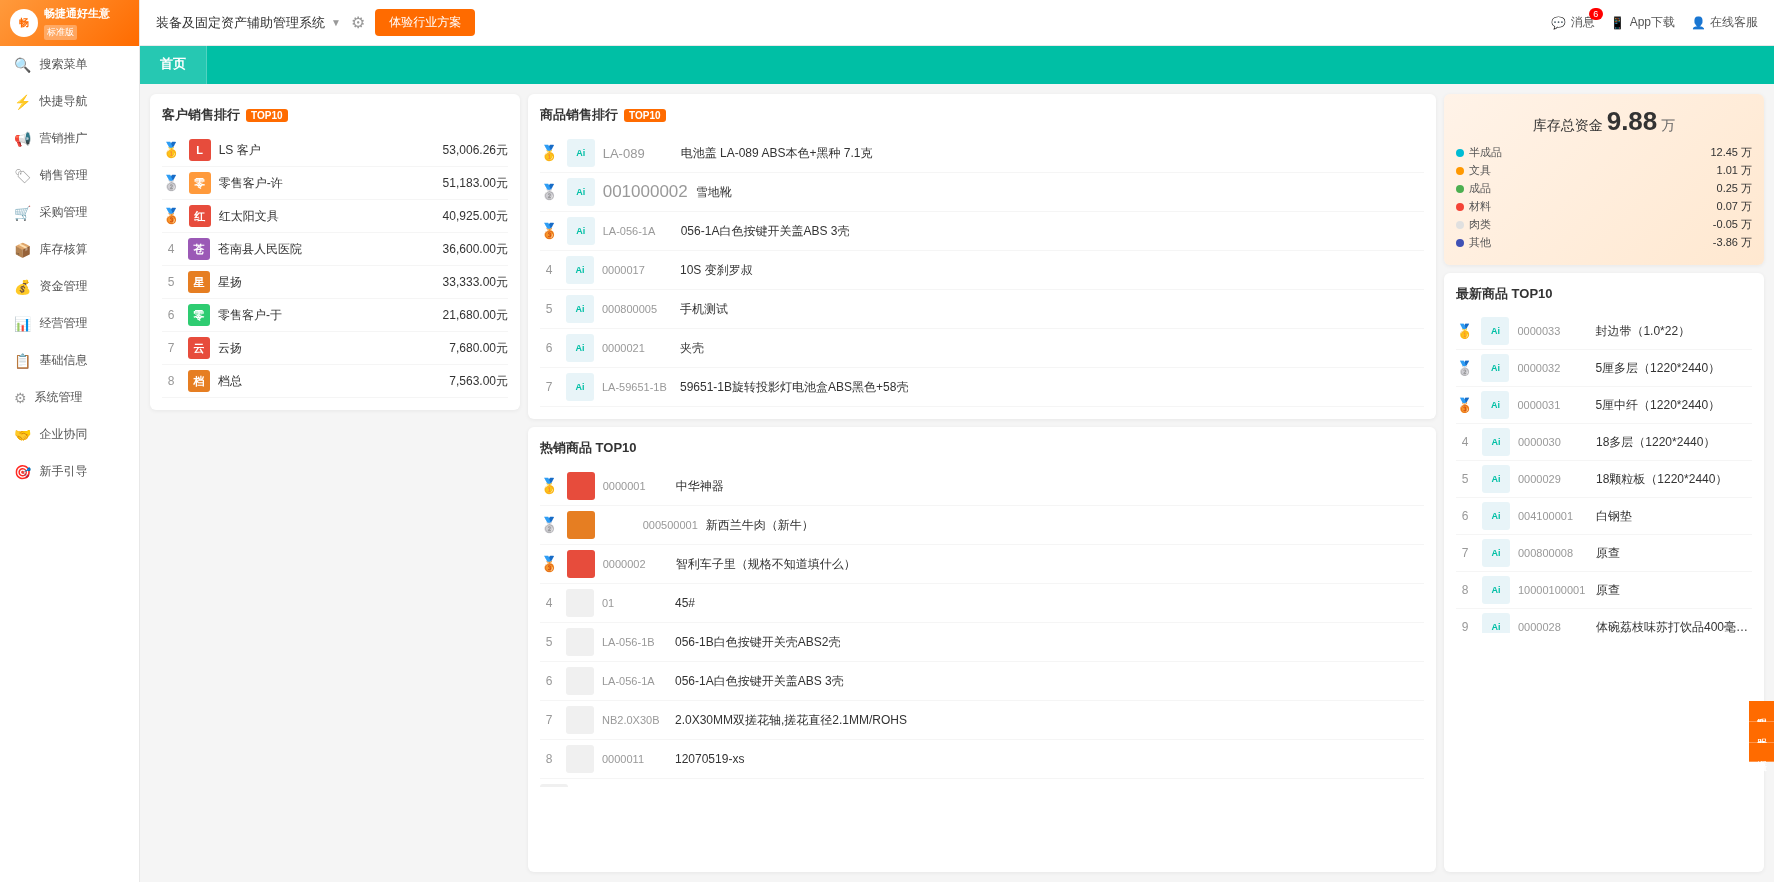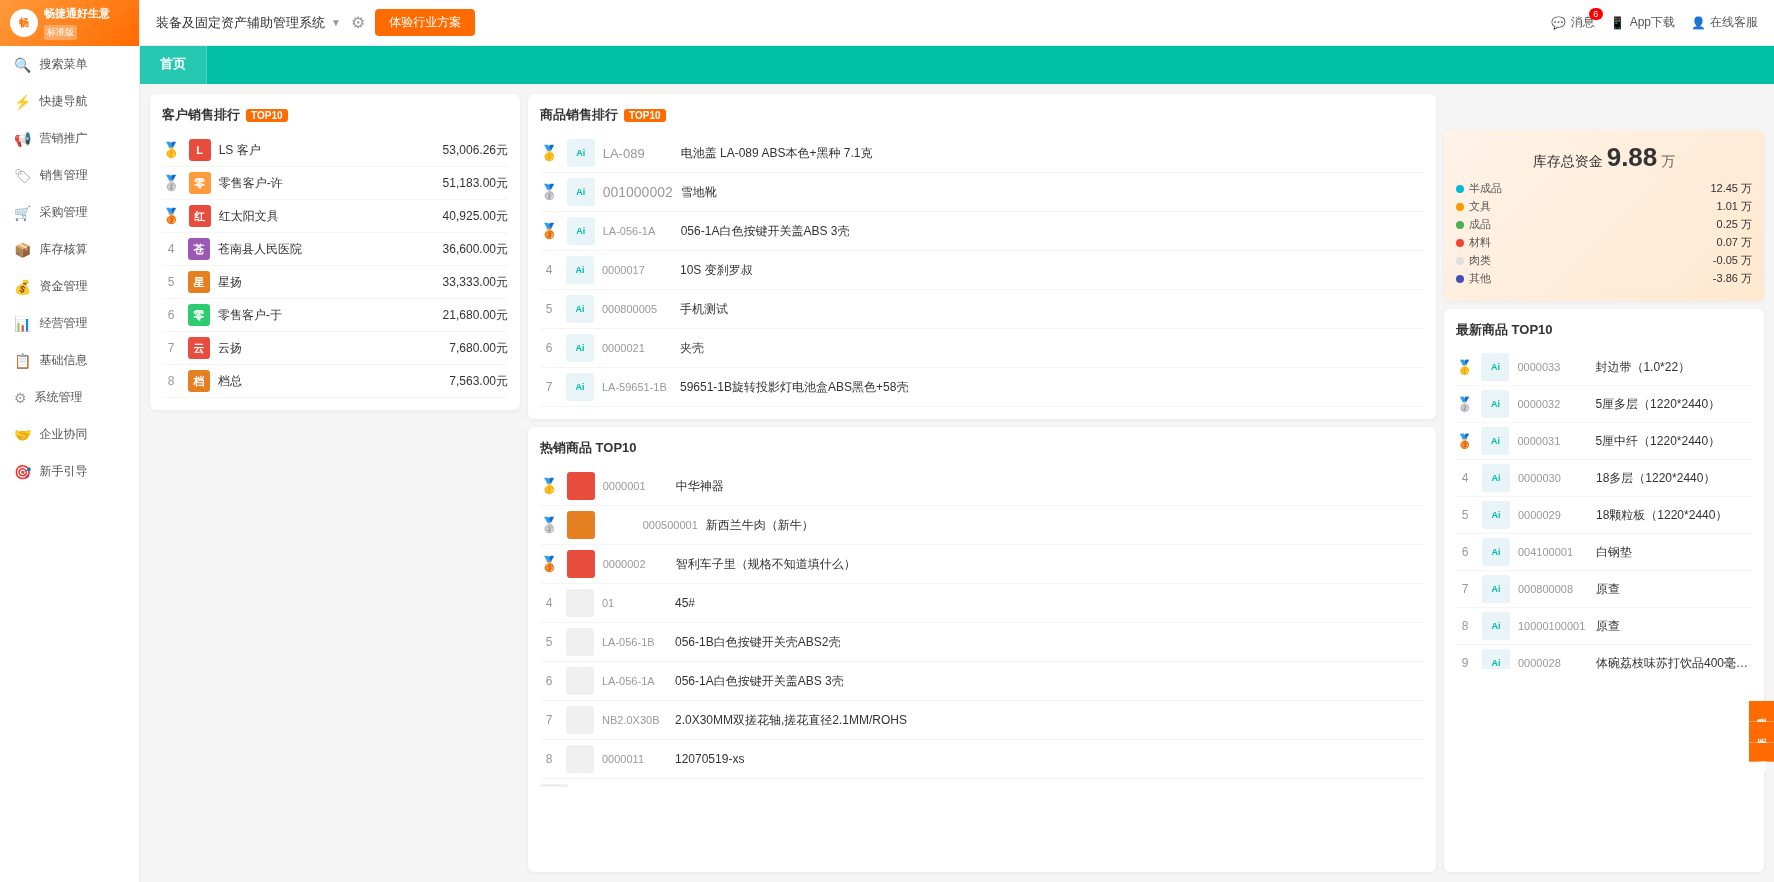--- a/index.html
+++ b/index.html
@@ -116,21 +116,21 @@
       overflow-y: auto;
       display: flex;
       gap: 0;
       background: #f5f5f5;
       padding: 10px;
     }
 
     
     .col-left { width: 370px; min-width: 370px; display: flex; flex-direction: column; gap: 8px; }
     .col-mid { flex: 1; display: flex; flex-direction: column; gap: 8px; margin: 0 8px; }
-    .col-right { width: 320px; min-width: 320px; display: flex; flex-direction: column; gap: 8px; margin-top: 36px; }
+    .col-right { width: 320px; min-width: 320px; display: flex; flex-direction: column; gap: 8px; }
 
     .card {
       background: #fff;
       border-radius: 6px;
       padding: 12px;
       box-shadow: 0 1px 4px rgba(0,0,0,0.06);
     }
     .card-title {
       font-size: 13px; font-weight: bold; color: #333;
       margin-bottom: 10px;
@@ -410,21 +410,21 @@
         <ul class="rank-list scroll-area" id="product-sales-list">
         <li class="rank-item">
     <span style="font-size:15px;">🥇</span>
     <div class="prod-img" style="background:#e8f4f8;color:#00bfa5;font-size:9px;font-weight:bold;">Ai</div>
     <span style="color:#999;font-size:13px;min-width:70px;">LA-089</span>
     <span style="flex:1;color:#333;overflow:hidden;text-overflow:ellipsis;white-space:nowrap;font-size:12px;">电池盖 LA-089 ABS本色+黑种 7.1克</span>
   </li>
             <li class="rank-item">
     <span style="font-size:15px;">🥈</span>
     <div class="prod-img" style="background:#e8f4f8;color:#00bfa5;font-size:9px;font-weight:bold;">Ai</div>
-    <span style="color:#999;font-size:14px;min-width:70px;">001000002</span>
+    <span style="color:#999;font-size:17px;min-width:70px;">001000002</span>
     <span style="flex:1;color:#333;overflow:hidden;text-overflow:ellipsis;white-space:nowrap;font-size:12px;">雪地靴</span>
   </li>
             <li class="rank-item">
     <span style="font-size:15px;">🥉</span>
     <div class="prod-img" style="background:#e8f4f8;color:#00bfa5;font-size:9px;font-weight:bold;">Ai</div>
     <span style="color:#999;font-size:11px;min-width:70px;">LA-056-1A</span>
     <span style="flex:1;color:#333;overflow:hidden;text-overflow:ellipsis;white-space:nowrap;font-size:12px;">056-1A白色按键开关盖ABS 3壳</span>
   </li>
             <li class="rank-item">
     <span style="width:18px;text-align:center;color:#999;font-size:12px;">4</span>

